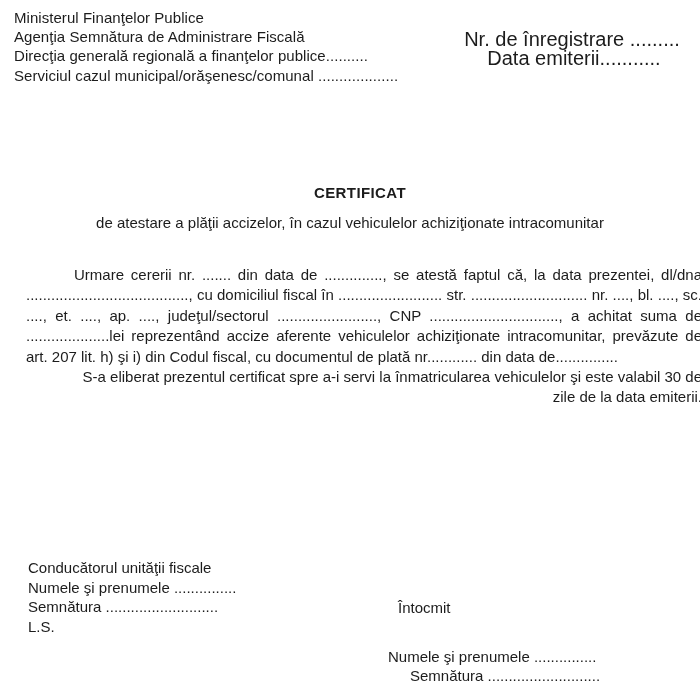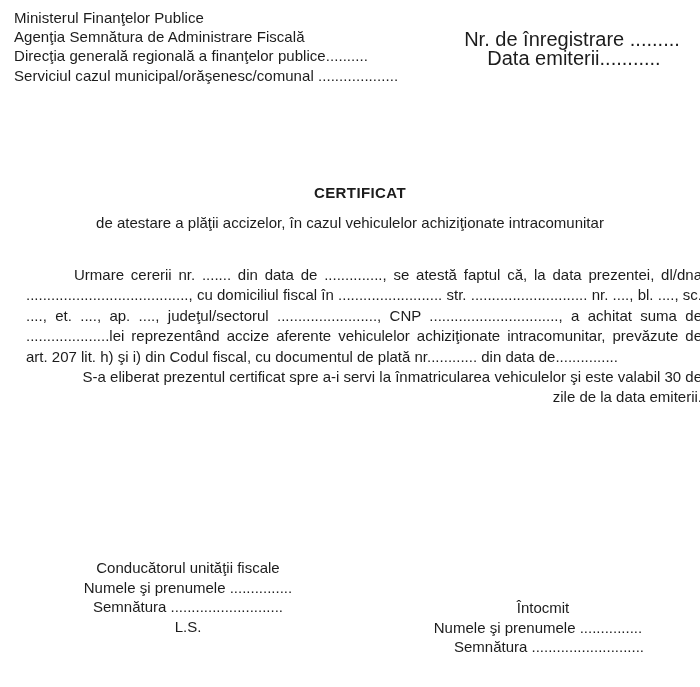--- a/index.html
+++ b/index.html
@@ -104,41 +104,41 @@
     text-align: right;
   }
 
   
   .sign-zone {
     position: absolute;
     top: 558px;
     left: 0;
     width: 564px;
     height: 130px;
-    text-align: center;
   }
   .sign-left {
     position: absolute;
     left: 28px;
     top: 0;
     width: 320px;
   }
   .sign-right {
     position: absolute;
     left: 388px;
     top: 40px;
     width: 300px;
   }
   .sign-line {
     font-size: 15px;
     line-height: 19.6px;
     white-space: nowrap;
   }
   .sign-right .sign-title {
     padding-left: 10px;
+    margin-bottom: 29px;
   }
   .sign-right .sign-name {
     padding-left: 0px;
   }
   .sign-right .sign-sig {
     padding-left: 22px;
   }
 </style>
 </head>
 <body>

